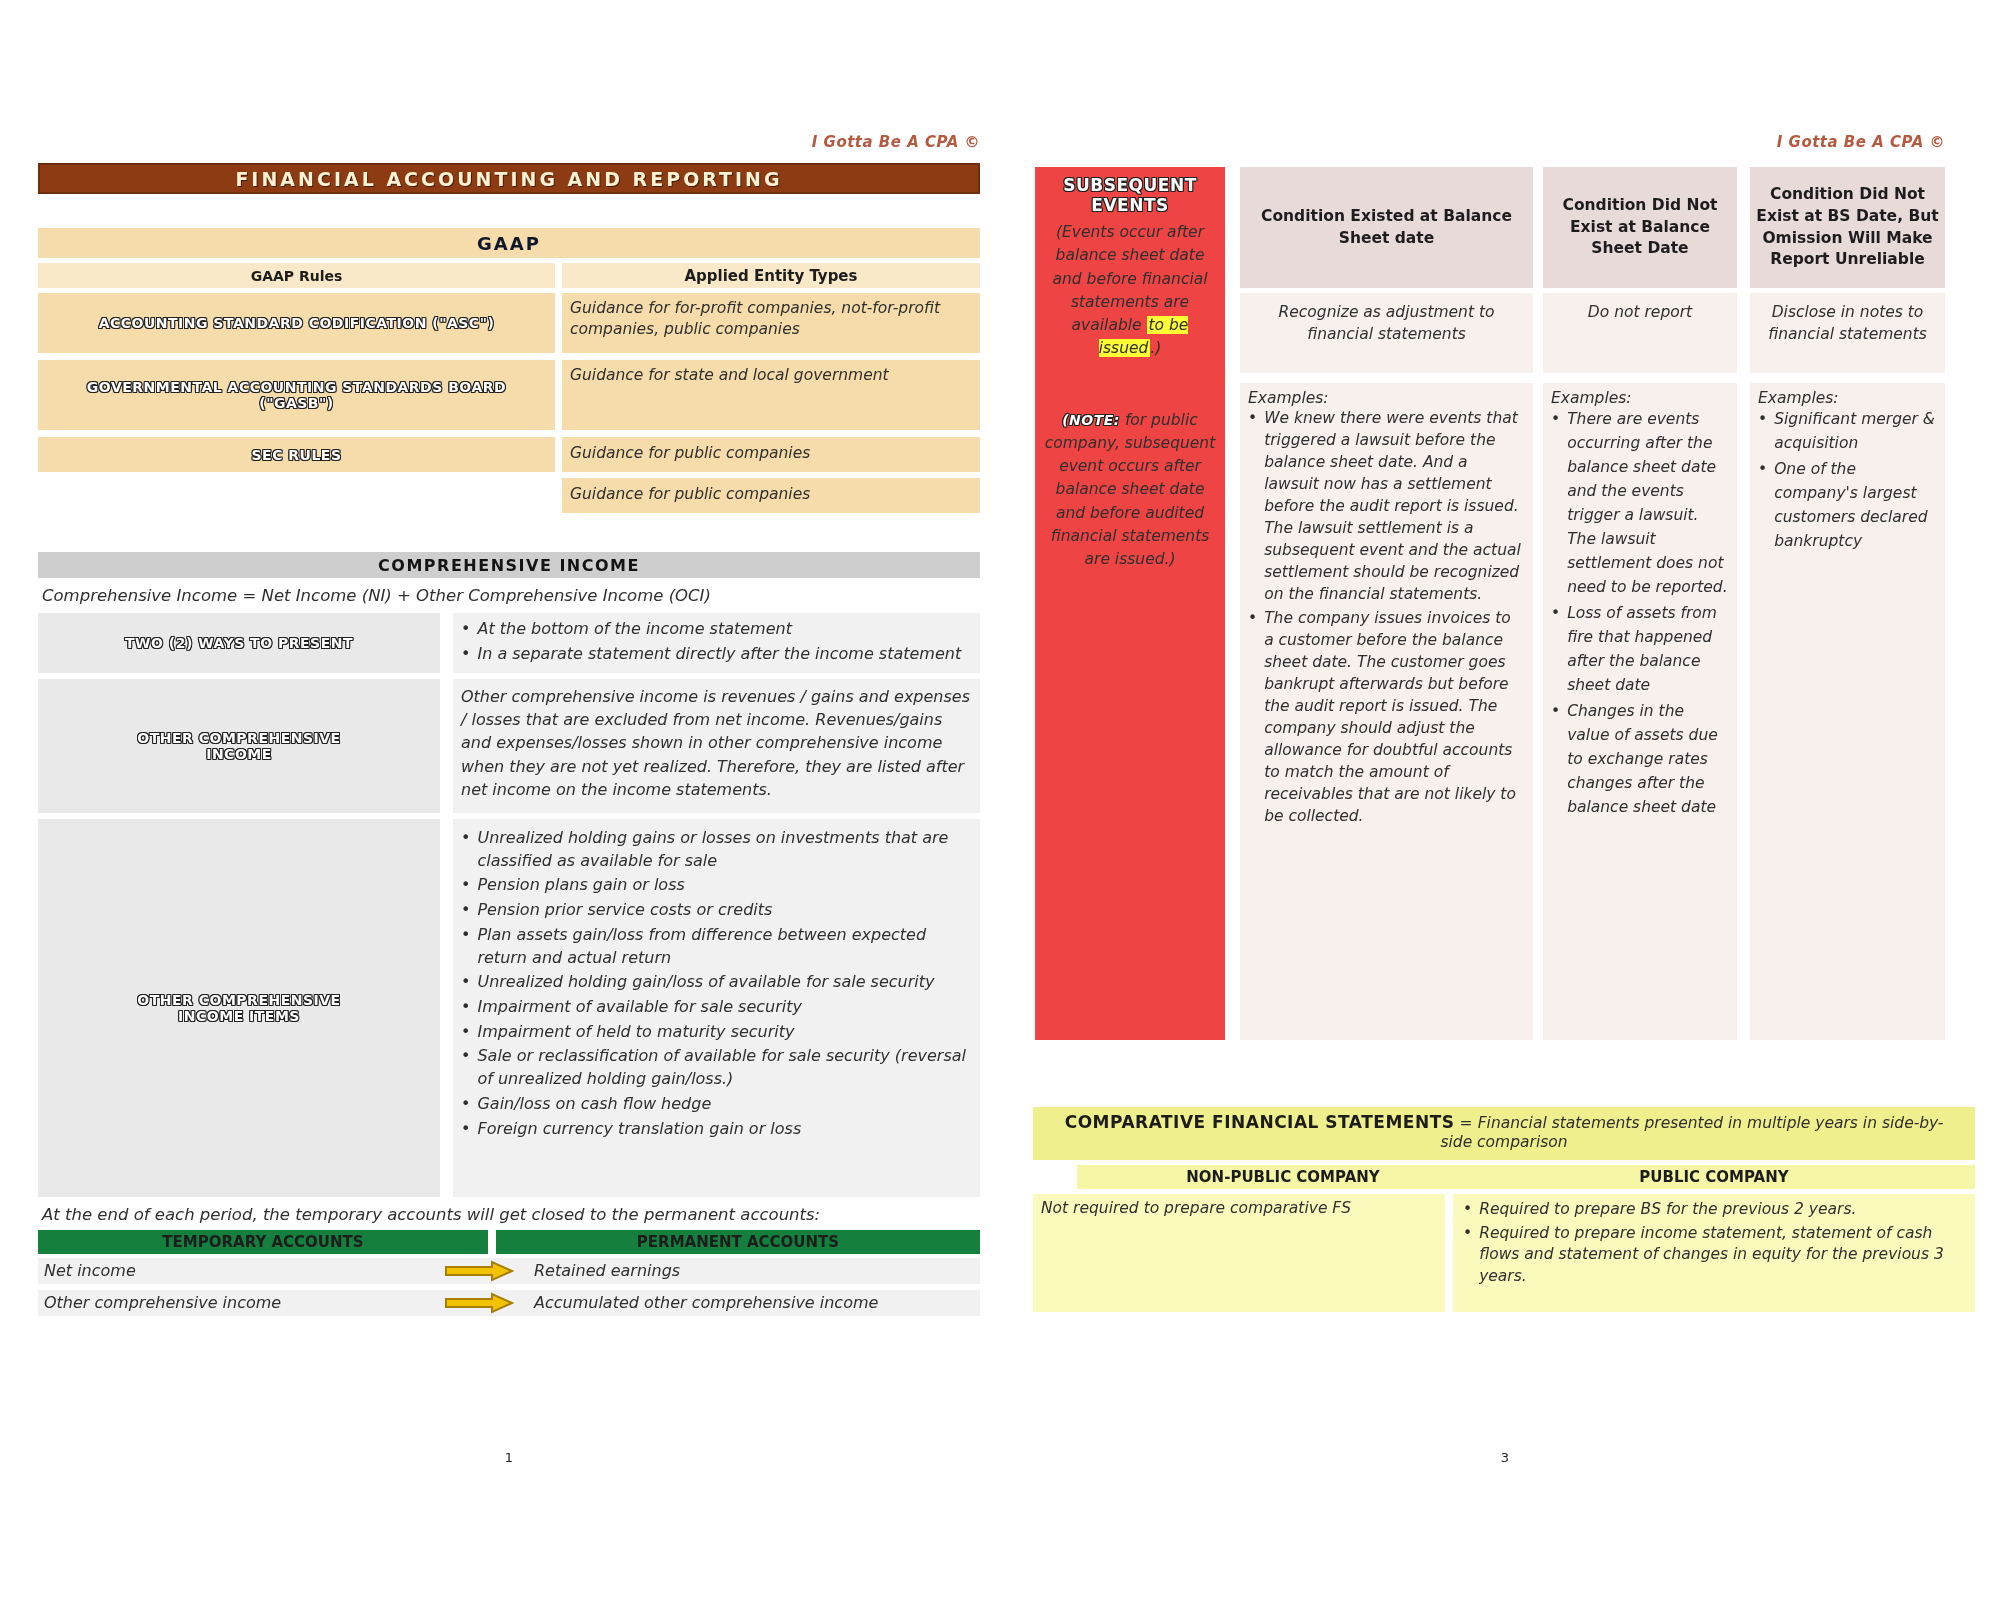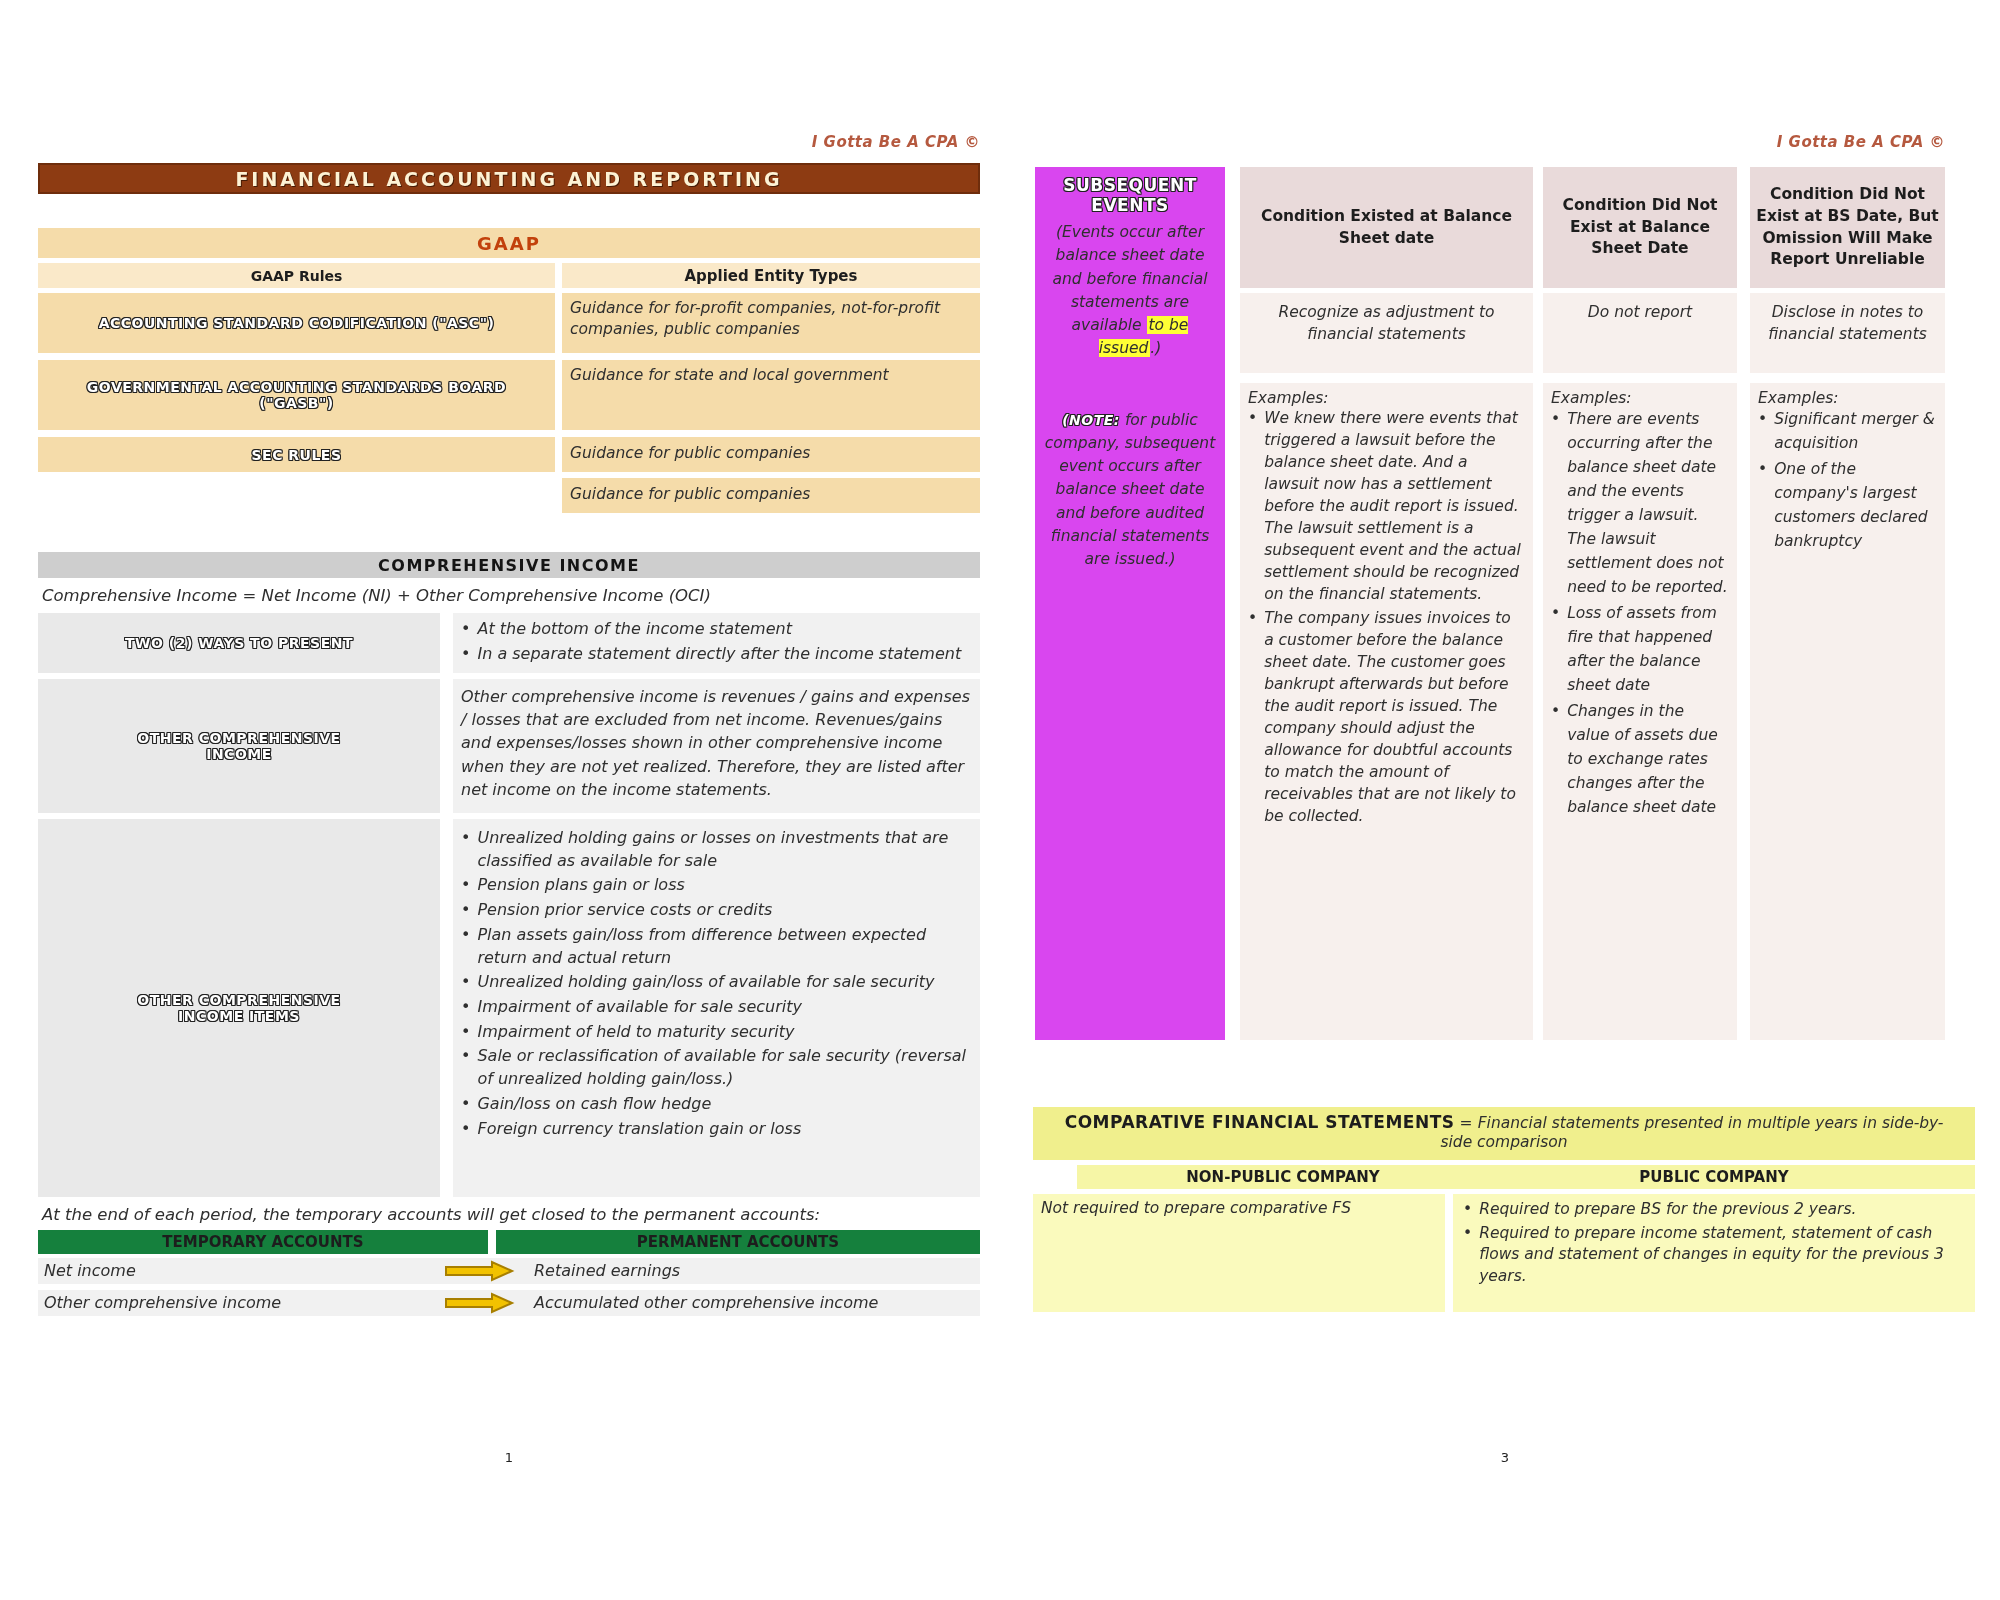--- a/index.html
+++ b/index.html
@@ -14,21 +14,21 @@
 
   .cell { display:flex; align-items:center; justify-content:center; text-align:center; }
   .cell-top { display:block; }
 
   .tan      { background:#f5dcaa; }
   .tanlight { background:#fae9c9; }
   .greyhdr  { background:#cecece; }
   .greylbl  { background:#e9e9e9; }
   .greycnt  { background:#f1f1f1; }
   .greyacct { background:#15803d; }
-  .pinkc1   { background:#d946ef; }
+  .pinkc1   { background:#ef4444; }
   .pinkhdr  { background:#e9dada; }
   .pinkcnt  { background:#f7f0ed; }
   .yellowt  { background:#f0ef8d; }
   .yellowh  { background:#f6f6a6; }
   .yellowc  { background:#fafabd; }
 
   .outline { font-weight:bold; color:#ffffff; letter-spacing:.5px;
              text-shadow:-1px -1px 0 #222,1px -1px 0 #222,-1px 1px 0 #222,1px 1px 0 #222,-1px 0 0 #222,1px 0 0 #222,0 -1px 0 #222,0 1px 0 #222; }
   .solidhdr { font-weight:bold; color:#1d1d1d; }
   .hand { font-style:italic; color:#2f2f2f; }
@@ -45,21 +45,21 @@
 <body>
 
 <div class="canvas">
 
   <div class="abs brand" style="left:700px; top:133px; width:280px;">I Gotta Be A CPA ©</div>
 
   <div class="abs titlebar" style="left:38px; top:163px; width:942px; height:31px;">
     <span>FINANCIAL ACCOUNTING AND REPORTING</span>
   </div>
 
-  <div class="abs cell tan" style="left:38px; top:228px; width:942px; height:30px; font-weight:bold; font-size:18px; letter-spacing:2px; color:#c2410c;">GAAP</div>
+  <div class="abs cell tan" style="left:38px; top:228px; width:942px; height:30px; font-weight:bold; font-size:18px; letter-spacing:2px; color:#0f172a;">GAAP</div>
 
   <div class="abs cell tanlight solidhdr" style="left:38px; top:263px; width:517px; height:25px; font-size:14px;">GAAP Rules</div>
   <div class="abs cell tanlight solidhdr" style="left:562px; top:263px; width:418px; height:25px; font-size:15px;">Applied Entity Types</div>
 
   <div class="abs cell tan outline" style="left:38px; top:293px; width:517px; height:60px; font-size:14px; padding:2px 18px;">ACCOUNTING STANDARD CODIFICATION ("ASC")</div>
   <div class="abs tan hand" style="left:562px; top:293px; width:418px; height:60px; font-size:15.5px; line-height:1.35; padding:5px 8px; text-align:left;">Guidance for for-profit companies, not-for-profit companies, public companies</div>
 
   <div class="abs cell tan outline" style="left:38px; top:360px; width:517px; height:70px; font-size:14px; padding:2px 30px;">GOVERNMENTAL ACCOUNTING STANDARDS BOARD ("GASB")</div>
   <div class="abs tan hand" style="left:562px; top:360px; width:418px; height:70px; font-size:15.5px; line-height:1.35; padding:5px 8px; text-align:left;">Guidance for state and local government</div>
 

